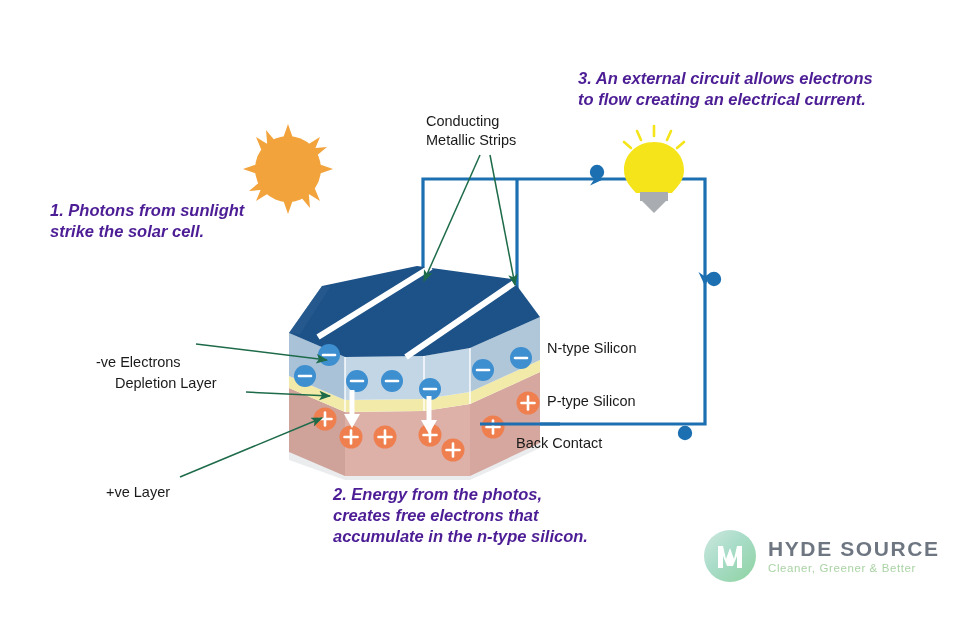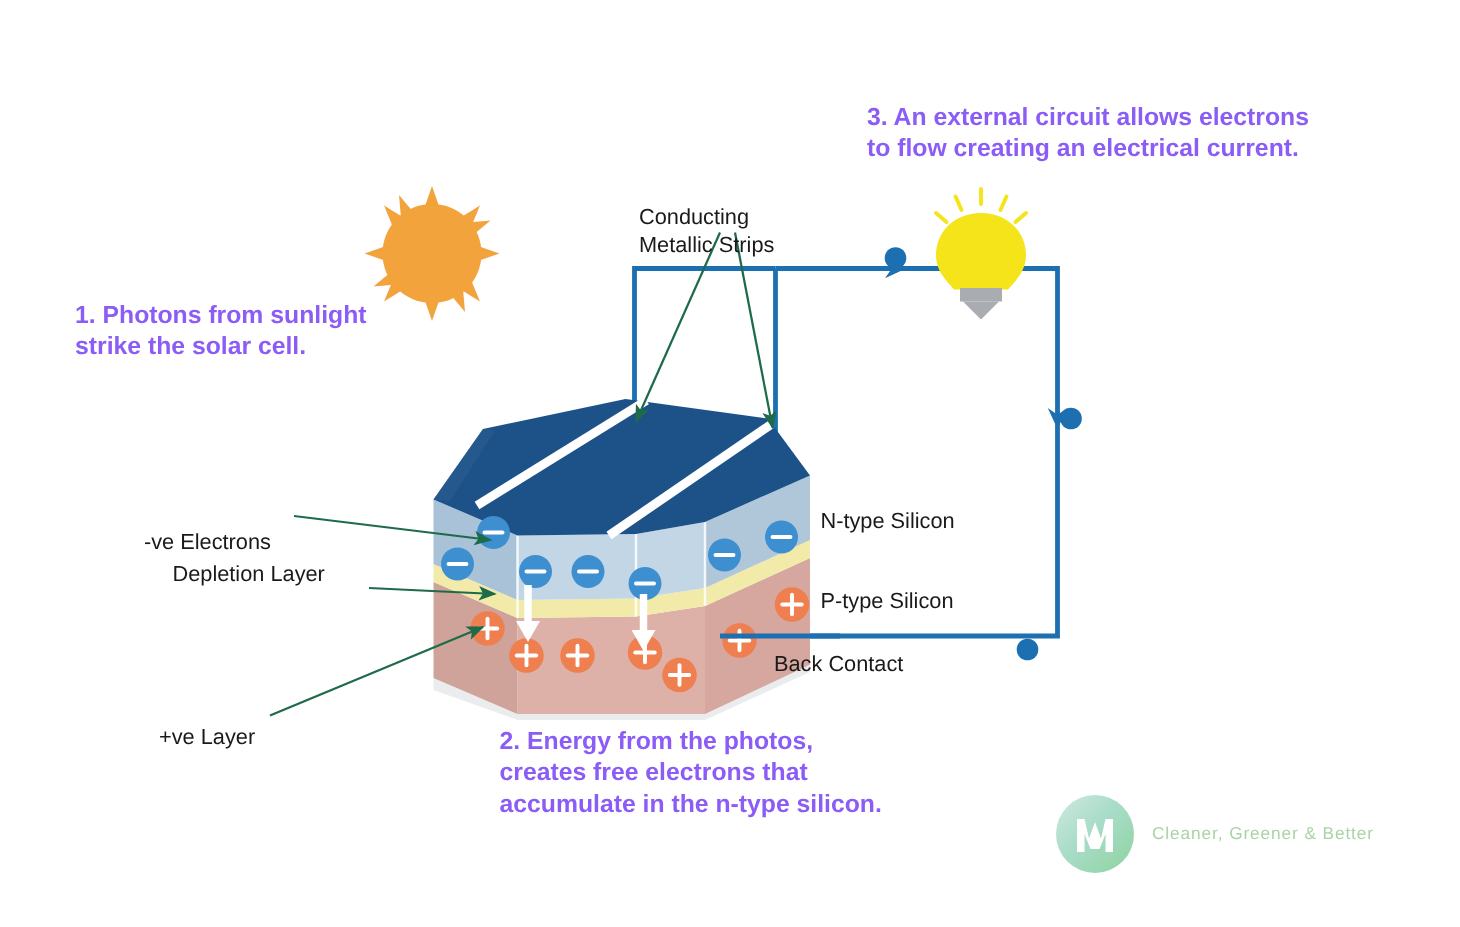--- a/index.html
+++ b/index.html
@@ -1,19 +1,19 @@
 <!DOCTYPE html>
 <html><head>
 <meta charset="utf-8">
 <style>
   html,body{margin:0;padding:0;background:#ffffff;}
   body{width:973px;height:618px;position:relative;overflow:hidden;
        font-family:"Liberation Sans",sans-serif;color:#1a1a1a;}
   .abs{position:absolute;}
-  .txt-bold{font-weight:bold;font-size:16.5px;line-height:21px;color:#8b5cf6;white-space:pre-line;}
+  .txt-bold{font-weight:bold;font-size:16.5px;line-height:21px;color:#4c1d95;white-space:pre-line;font-style:italic;}
   .txt-plain{font-size:14.5px;line-height:19px;color:#1a1a1a;white-space:pre-line;}
   svg{display:block;}
   #scene{position:absolute;left:0;top:0;width:973px;height:618px;}
   .logo-wrap{position:absolute;left:703px;top:527px;width:245px;height:58px;display:flex;align-items:center;gap:11px;}
   .logo-text{display:flex;flex-direction:column;justify-content:center;}
   .logo-name{font-size:21px;font-weight:bold;letter-spacing:1.6px;color:#4f5a66;opacity:.82;line-height:24px;}
   .logo-tag{font-size:11.5px;letter-spacing:.6px;color:#a9d3a4;line-height:15px;}
 </style>
 </head>
 <body>
@@ -204,36 +204,37 @@
 <div class="abs txt-bold" style="left:50px;top:200px;width:270px;">1. Photons from sunlight
 strike the solar cell.</div>
 
 <div class="abs txt-bold" style="left:333px;top:484px;width:300px;">2. Energy from the photos,
 creates free electrons that
 accumulate in the n-type silicon.</div>
 
 <div class="abs txt-bold" style="left:578px;top:68px;width:340px;">3. An external circuit allows electrons
 to flow creating an electrical current.</div>
 
-<div class="abs txt-plain" style="left:426px;top:136px;width:160px;">Conducting
+<div class="abs txt-plain" style="left:426px;top:112px;width:160px;">Conducting
 Metallic Strips</div>
 
 <div class="abs txt-plain" style="left:96px;top:332px;width:160px;margin-top:21px;">-ve Electrons</div>
 
 <div class="abs txt-plain" style="left:115px;top:374px;width:180px;">Depletion Layer</div>
 
 <div class="abs txt-plain" style="left:106px;top:483px;width:140px;">+ve Layer</div>
 
 <div class="abs txt-plain" style="left:547px;top:339px;width:170px;">N-type Silicon</div>
 
 <div class="abs txt-plain" style="left:547px;top:392px;width:170px;">P-type Silicon</div>
 
 <div class="abs txt-plain" style="left:516px;top:434px;width:170px;">Back Contact</div>
 
 <div class="logo-wrap">
   <svg width="54" height="54" viewBox="0 0 54 54">
     <circle cx="27" cy="27" r="26" fill="url(#logoGrad)"></circle>
     <path d="M15,39 L15,17 L20,17 L23,30 L27,19 L31,30 L34,17 L39,17 L39,39 L34,39 L34,27 L30,37 L24,37 L20,27 L20,39 Z" fill="#ffffff"></path>
   </svg>
   <div class="logo-text">
+    <div class="logo-name">HYDE SOURCE</div>
     <div class="logo-tag">Cleaner, Greener &amp; Better</div>
   </div>
 </div>
 
 </body></html>

